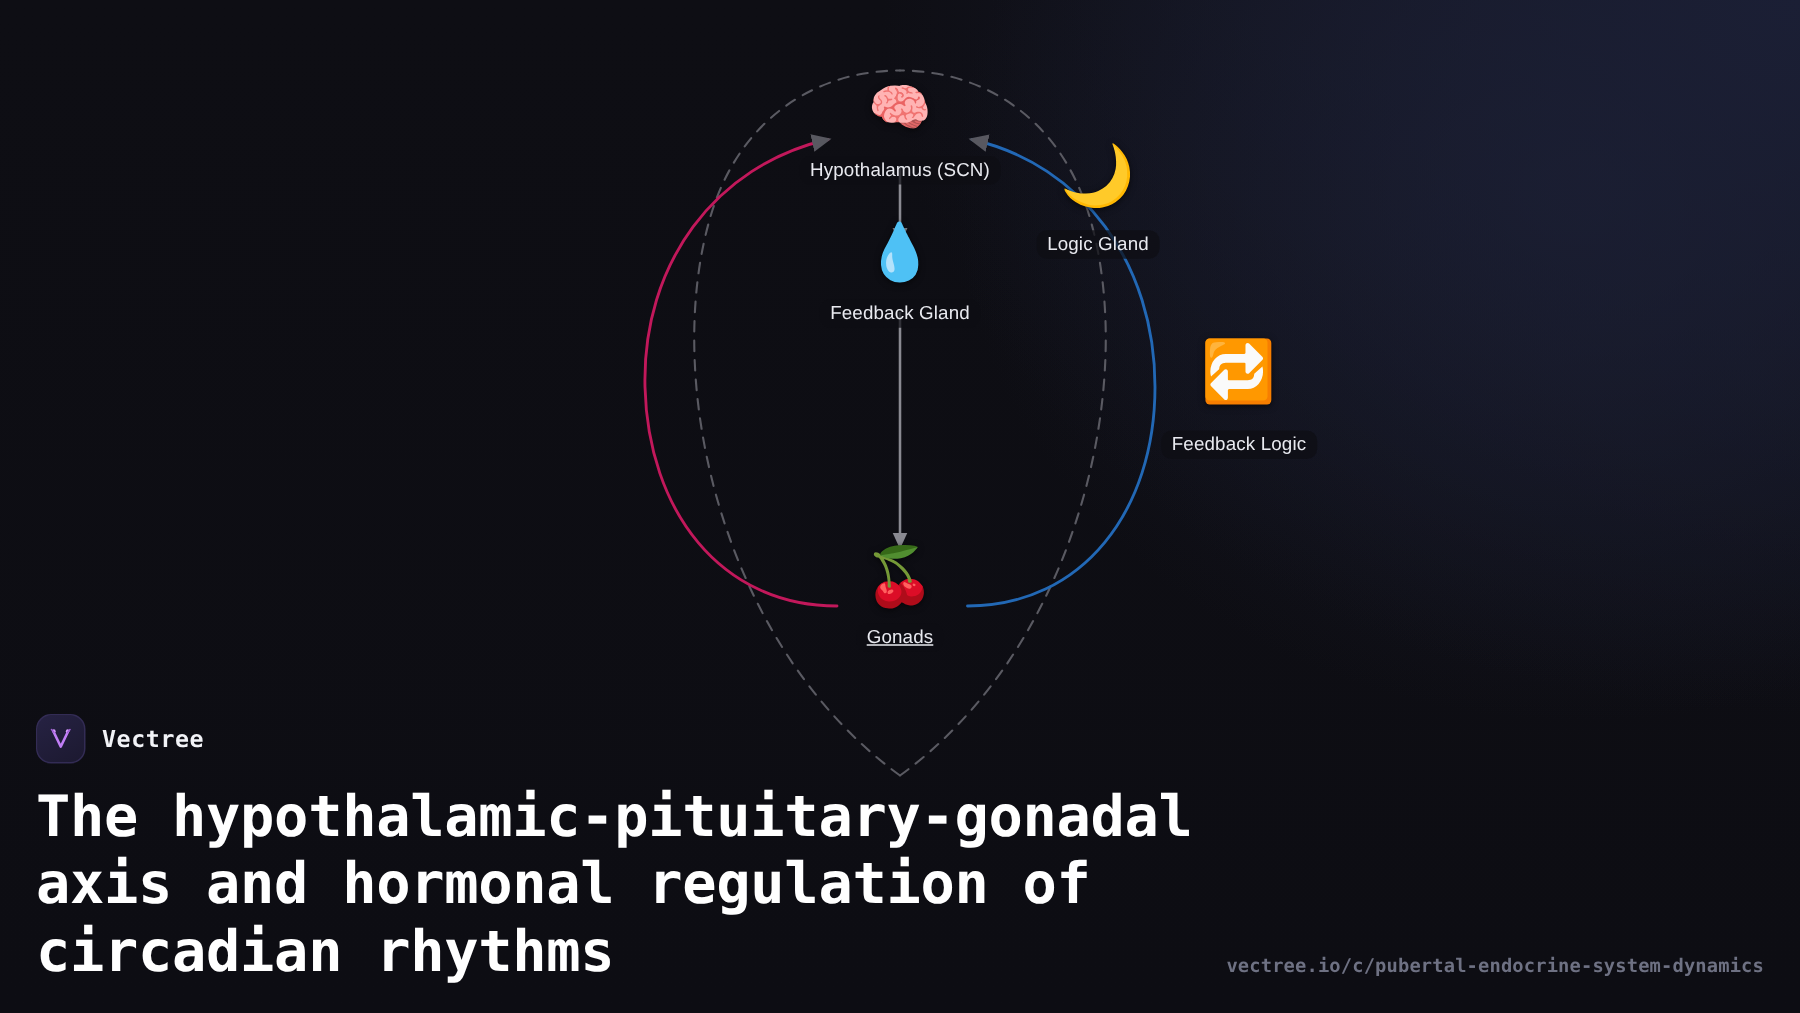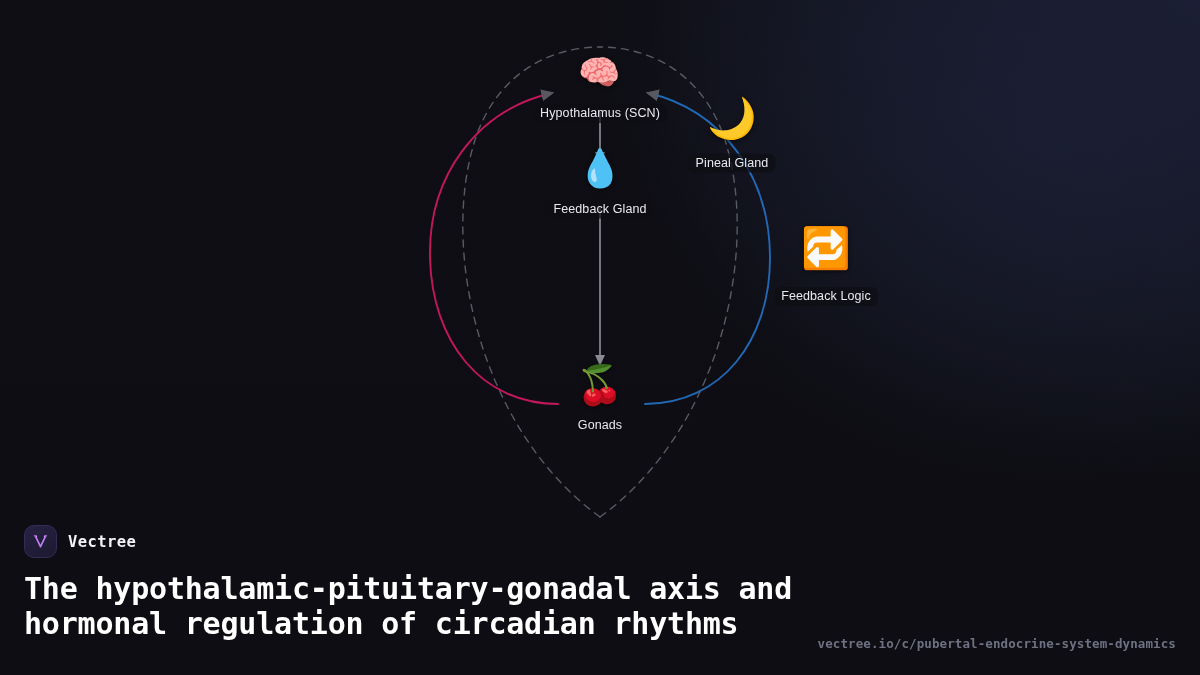--- a/index.html
+++ b/index.html
@@ -59,34 +59,34 @@
   #node-hypothalamus { left: 600px; top: 89px; }
   #node-hypothalamus .node-icon { font-size: 34px; }
   #node-hypothalamus .node-label { margin-top: 13px; }
 
   #node-pituitary { left: 600px; top: 184px; }
   #node-pituitary .node-icon { font-size: 37px; }
   #node-pituitary .node-label { margin-top: 11px; }
 
   #node-gonads { left: 600px; top: 400px; }
   #node-gonads .node-icon { font-size: 38px; }
-  #node-gonads .node-label { margin-top: 10px; }
+  #node-gonads .node-label { margin-top: 10px; text-decoration: underline; }
 
   #node-pineal { left: 732px; top: 135px; }
   #node-pineal .node-icon { font-size: 40px; }
   #node-pineal .node-label { margin-top: 14px; }
 
   #node-feedback { left: 826px; top: 267px; }
   #node-feedback .node-icon { font-size: 40px; }
   #node-feedback .node-label { margin-top: 17px; }
 
   
   #footer {
     position: absolute;
-    left: 0; bottom: 16px;
+    left: 0; bottom: 0;
     width: 1192px;
     padding: 0 24px 18px 24px;
   }
   #brand {
     display: flex;
     align-items: center;
     gap: 11px;
     margin-bottom: 13px;
   }
   #brand-mark {
@@ -100,22 +100,22 @@
   #brand-name {
     font-family: "DejaVu Sans Mono", monospace;
     font-weight: bold;
     font-size: 15.5px;
     color: #f2f3f7;
     letter-spacing: 0.4px;
   }
   #headline {
     font-family: "DejaVu Sans Mono", monospace;
     font-weight: bold;
-    font-size: 30px;
-    line-height: 35px;
+    font-size: 38px;
+    line-height: 45px;
     color: #ffffff;
     letter-spacing: -0.2px;
     max-width: 790px;
   }
   #source-url {
     position: absolute;
     right: 24px; bottom: 24px;
     font-family: "DejaVu Sans Mono", monospace;
     font-size: 12.5px;
     color: #6e7183;
@@ -163,21 +163,21 @@
     <span class="node-label">Feedback Gland</span>
   </div>
 
   <div class="node" id="node-gonads">
     <span class="node-icon">🍒</span>
     <span class="node-label">Gonads</span>
   </div>
 
   <div class="node" id="node-pineal">
     <span class="node-icon">🌙</span>
-    <span class="node-label">Pineal Gland</span>
+    <span class="node-label">Logic Gland</span>
   </div>
 
   <div class="node" id="node-feedback">
     <span class="node-icon">🔁</span>
     <span class="node-label">Feedback Logic</span>
   </div>
 
   <div id="footer">
 
     <div id="brand">

